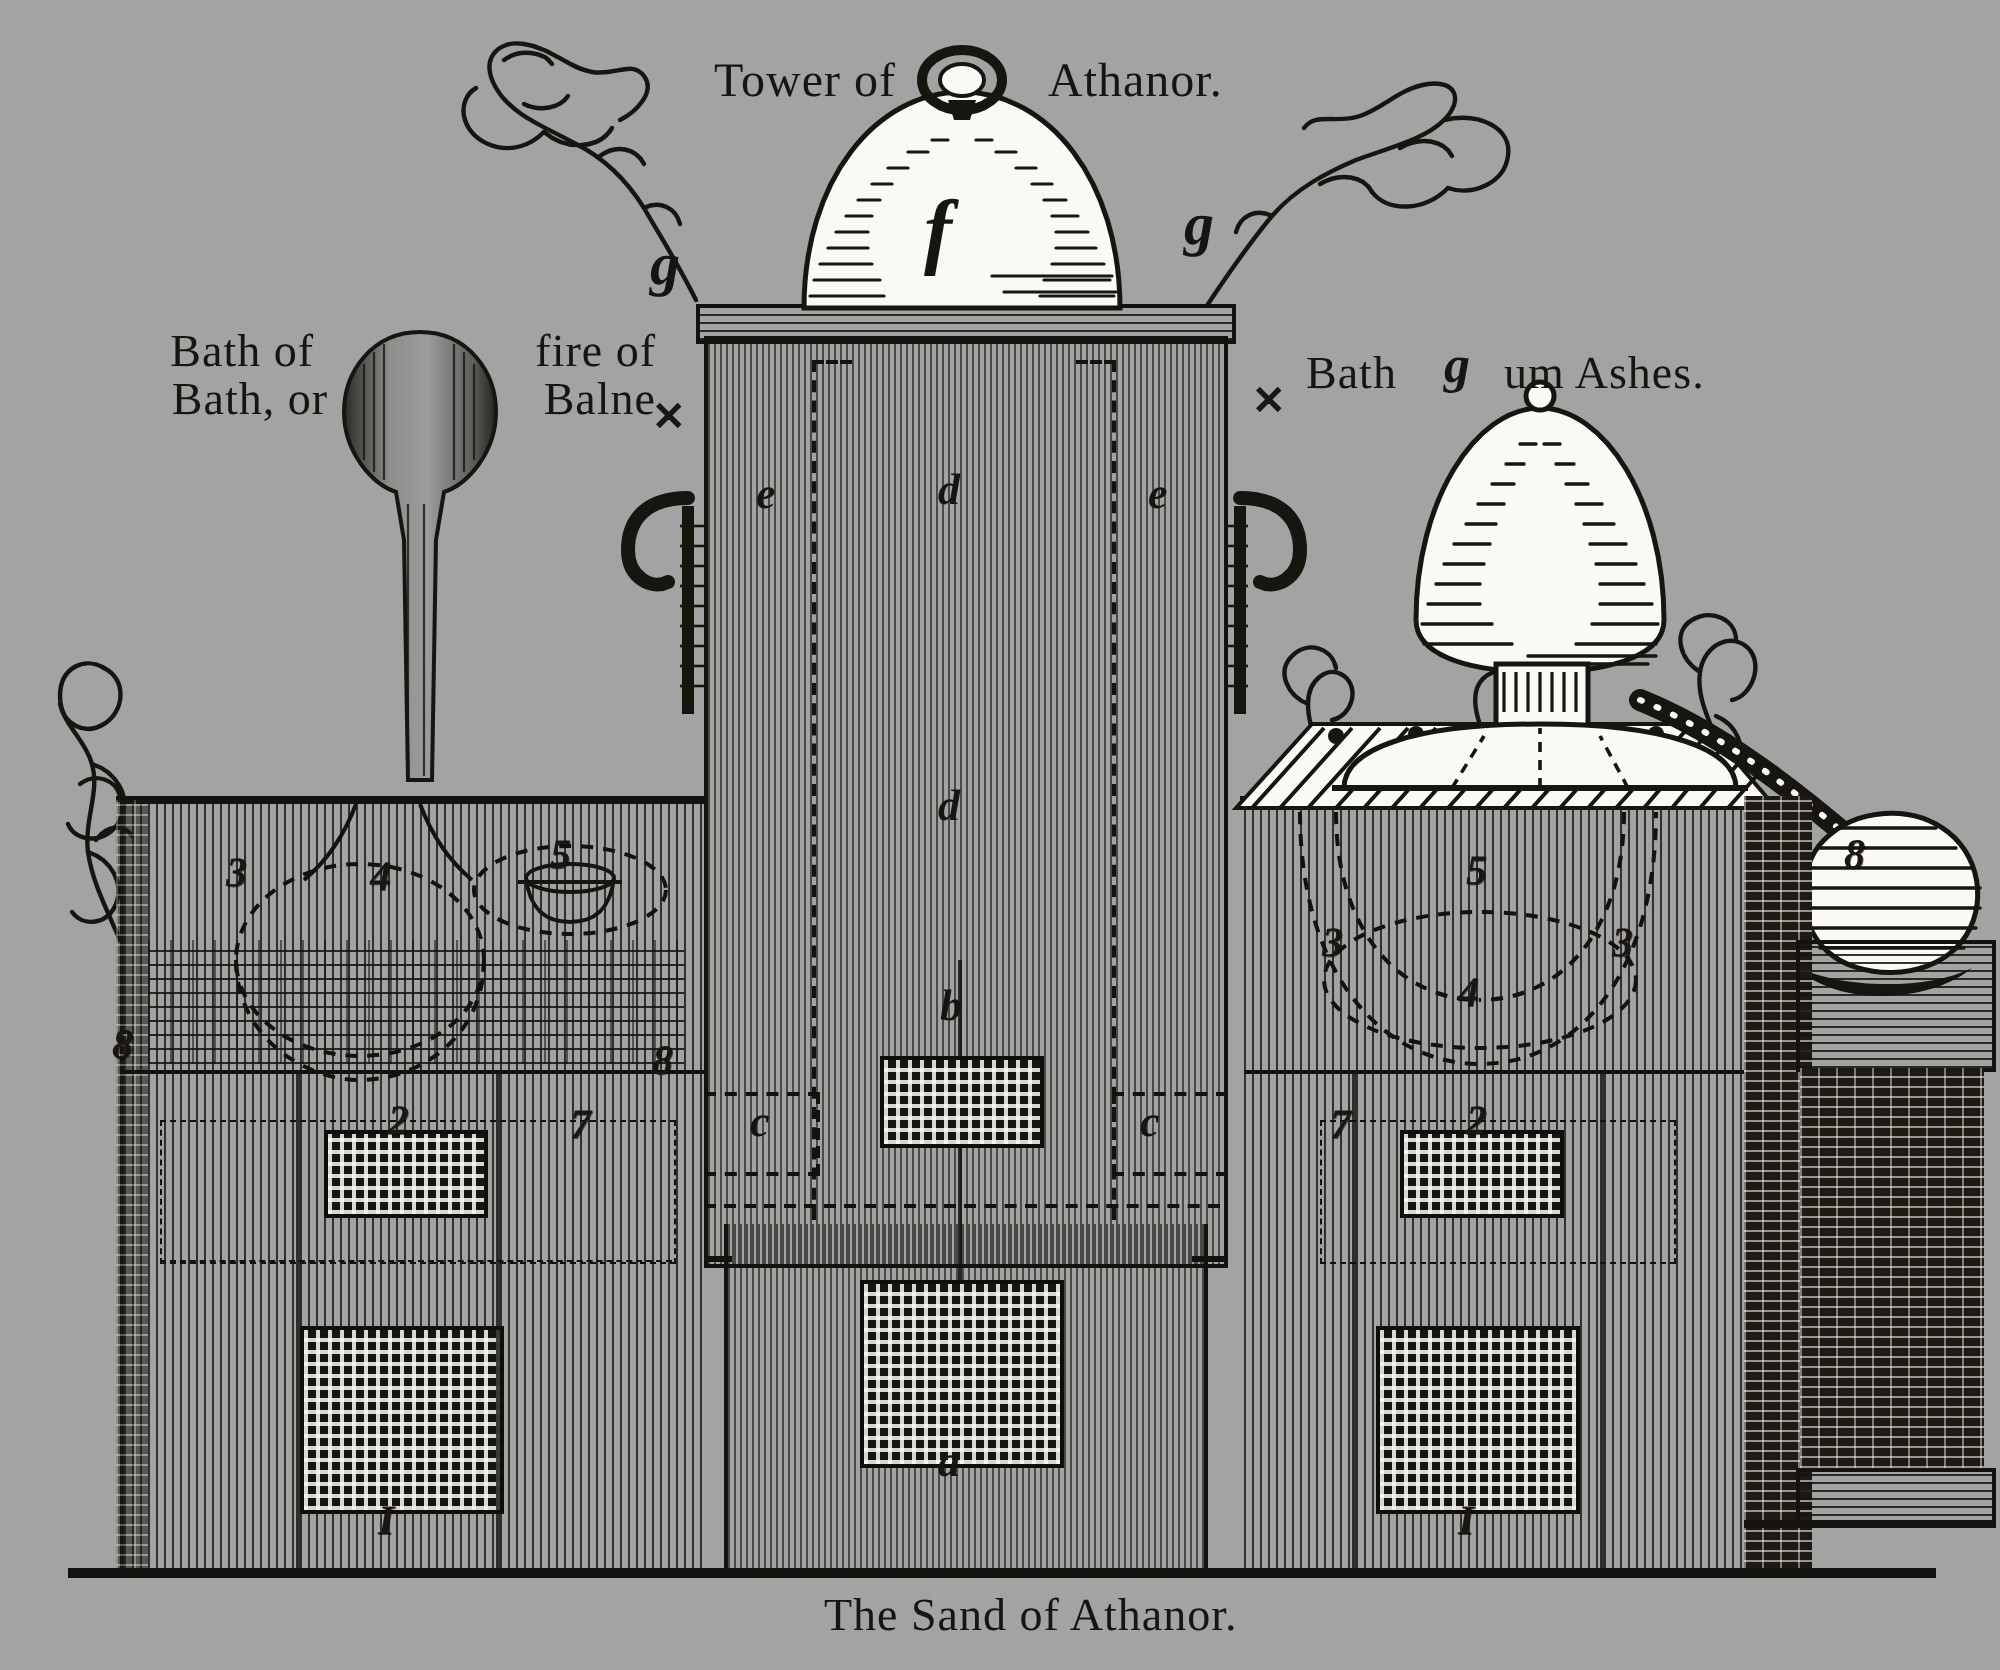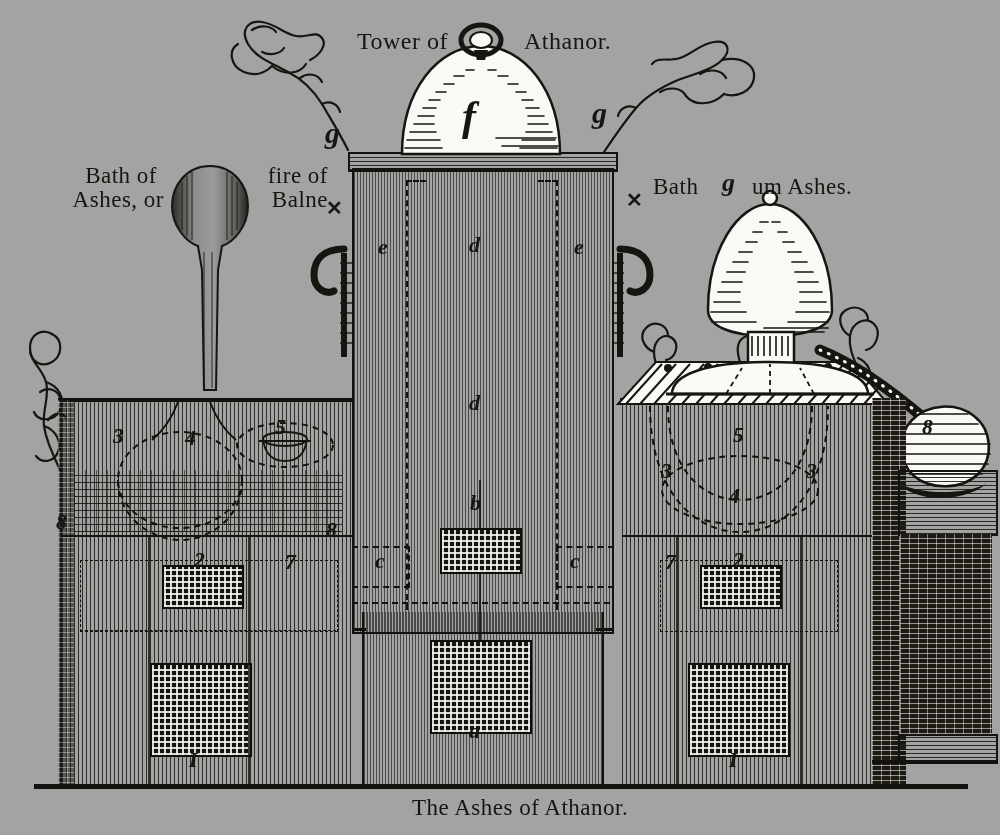--- a/index.html
+++ b/index.html
@@ -409,28 +409,28 @@
   <div class="abs brickdark" style="left:900px;top:534px;width:92px;height:200px;"></div>
   <div class="abs hatch-h" style="left:898px;top:734px;width:96px;height:26px;border:2px solid #14120e;"></div>
   <div class="abs solidline" style="left:872px;top:760px;width:124px;height:4px;"></div>
 
   <div class="abs solidline" style="left:34px;top:784px;width:934px;height:5px;"></div>
 
   <div class="lbl title-lbl" style="left:357px;top:28px;">Tower of</div>
   <div class="lbl title-lbl" style="left:524px;top:28px;">Athanor.</div>
 
   <div class="lbl side-lbl" style="left:57px;top:163px;width:100px;">Bath of</div>
-  <div class="lbl side-lbl" style="left:50px;top:187px;width:114px;">Ashes, or</div>
+  <div class="lbl side-lbl" style="left:50px;top:187px;width:114px;">Bath, or</div>
   <div class="lbl side-lbl" style="left:240px;top:163px;width:88px;">fire of</div>
   <div class="lbl side-lbl" style="left:240px;top:187px;width:88px;">Balne</div>
 
   <div class="lbl side-lbl" style="left:653px;top:174px;">Bath</div>
   <div class="lbl side-lbl" style="left:752px;top:174px;">um Ashes.</div>
 
-  <div class="lbl caption" style="left:412px;top:795px;">The Ashes of Athanor.</div>
+  <div class="lbl caption" style="left:412px;top:795px;">The Sand of Athanor.</div>
 
   <div class="glyph" style="left:462px;top:92px;font-size:42px;">f</div>
   <div class="glyph" style="left:325px;top:116px;font-size:30px;">g</div>
   <div class="glyph" style="left:592px;top:96px;font-size:30px;">g</div>
   <div class="glyph" style="left:722px;top:168px;font-size:26px;">g</div>
 
   <div class="xmark" style="left:326px;top:196px;">✕</div>
   <div class="xmark" style="left:626px;top:188px;">✕</div>
 
   <div class="glyph" style="left:378px;top:234px;font-size:22px;">e</div>

